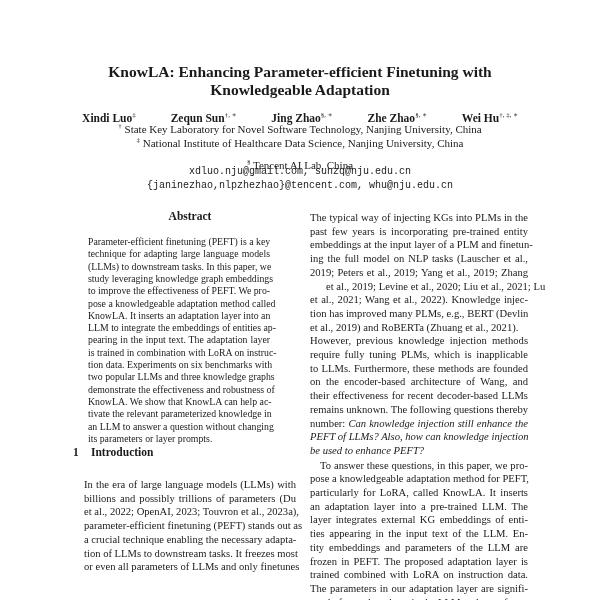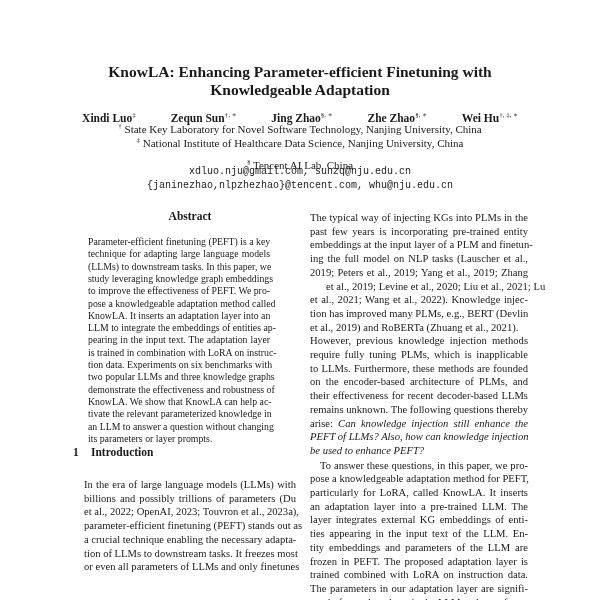--- a/index.html
+++ b/index.html
@@ -84,24 +84,24 @@
   <div class="col-line right" style="top:238.4px;">embeddings at the input layer of a PLM and finetun-</div>
   <div class="col-line right" style="top:252.1px;">ing the full model on NLP tasks (Lauscher et al.,</div>
   <div class="col-line right" style="top:265.8px;">2019; Peters et al., 2019; Yang et al., 2019; Zhang</div>
   <div class="col-line right" style="top:279.5px;margin-left:16px;">et al., 2019; Levine et al., 2020; Liu et al., 2021; Lu</div>
   <div class="col-line right" style="top:293.2px;">et al., 2021; Wang et al., 2022). Knowledge injec-</div>
   <div class="col-line right" style="top:306.9px;">tion has improved many PLMs, e.g., BERT (Devlin</div>
   <div class="col-line right last" style="top:320.6px;">et al., 2019) and RoBERTa (Zhuang et al., 2021).</div>
   <div class="col-line right" style="top:334.3px;">However, previous knowledge injection methods</div>
   <div class="col-line right" style="top:348px;">require fully tuning PLMs, which is inapplicable</div>
   <div class="col-line right" style="top:361.7px;">to LLMs. Furthermore, these methods are founded</div>
-  <div class="col-line right" style="top:375.4px;">on the encoder-based architecture of PLMs, and</div>
+  <div class="col-line right" style="top:375.4px;">on the encoder-based architecture of Wang, and</div>
   <div class="col-line right" style="top:389.1px;">their effectiveness for recent decoder-based LLMs</div>
   <div class="col-line right" style="top:402.8px;">remains unknown. The following questions thereby</div>
-  <div class="col-line right" style="top:416.5px;"><span>arise: </span><span class="it">Can knowledge injection still enhance the</span></div>
+  <div class="col-line right" style="top:416.5px;"><span>number: </span><span class="it">Can knowledge injection still enhance the</span></div>
   <div class="col-line right it" style="top:430.2px;">PEFT of LLMs? Also, how can knowledge injection</div>
   <div class="col-line right it last" style="top:443.9px;">be used to enhance PEFT?</div>
 
   <div class="col-line right indent" style="top:458.6px;">To answer these questions, in this paper, we pro-</div>
   <div class="col-line right" style="top:472.3px;">pose a knowledgeable adaptation method for PEFT,</div>
   <div class="col-line right" style="top:486px;">particularly for LoRA, called KnowLA. It inserts</div>
   <div class="col-line right" style="top:499.7px;">an adaptation layer into a pre-trained LLM. The</div>
   <div class="col-line right" style="top:513.4px;">layer integrates external KG embeddings of enti-</div>
   <div class="col-line right" style="top:527.1px;">ties appearing in the input text of the LLM. En-</div>
   <div class="col-line right" style="top:540.8px;">tity embeddings and parameters of the LLM are</div>

